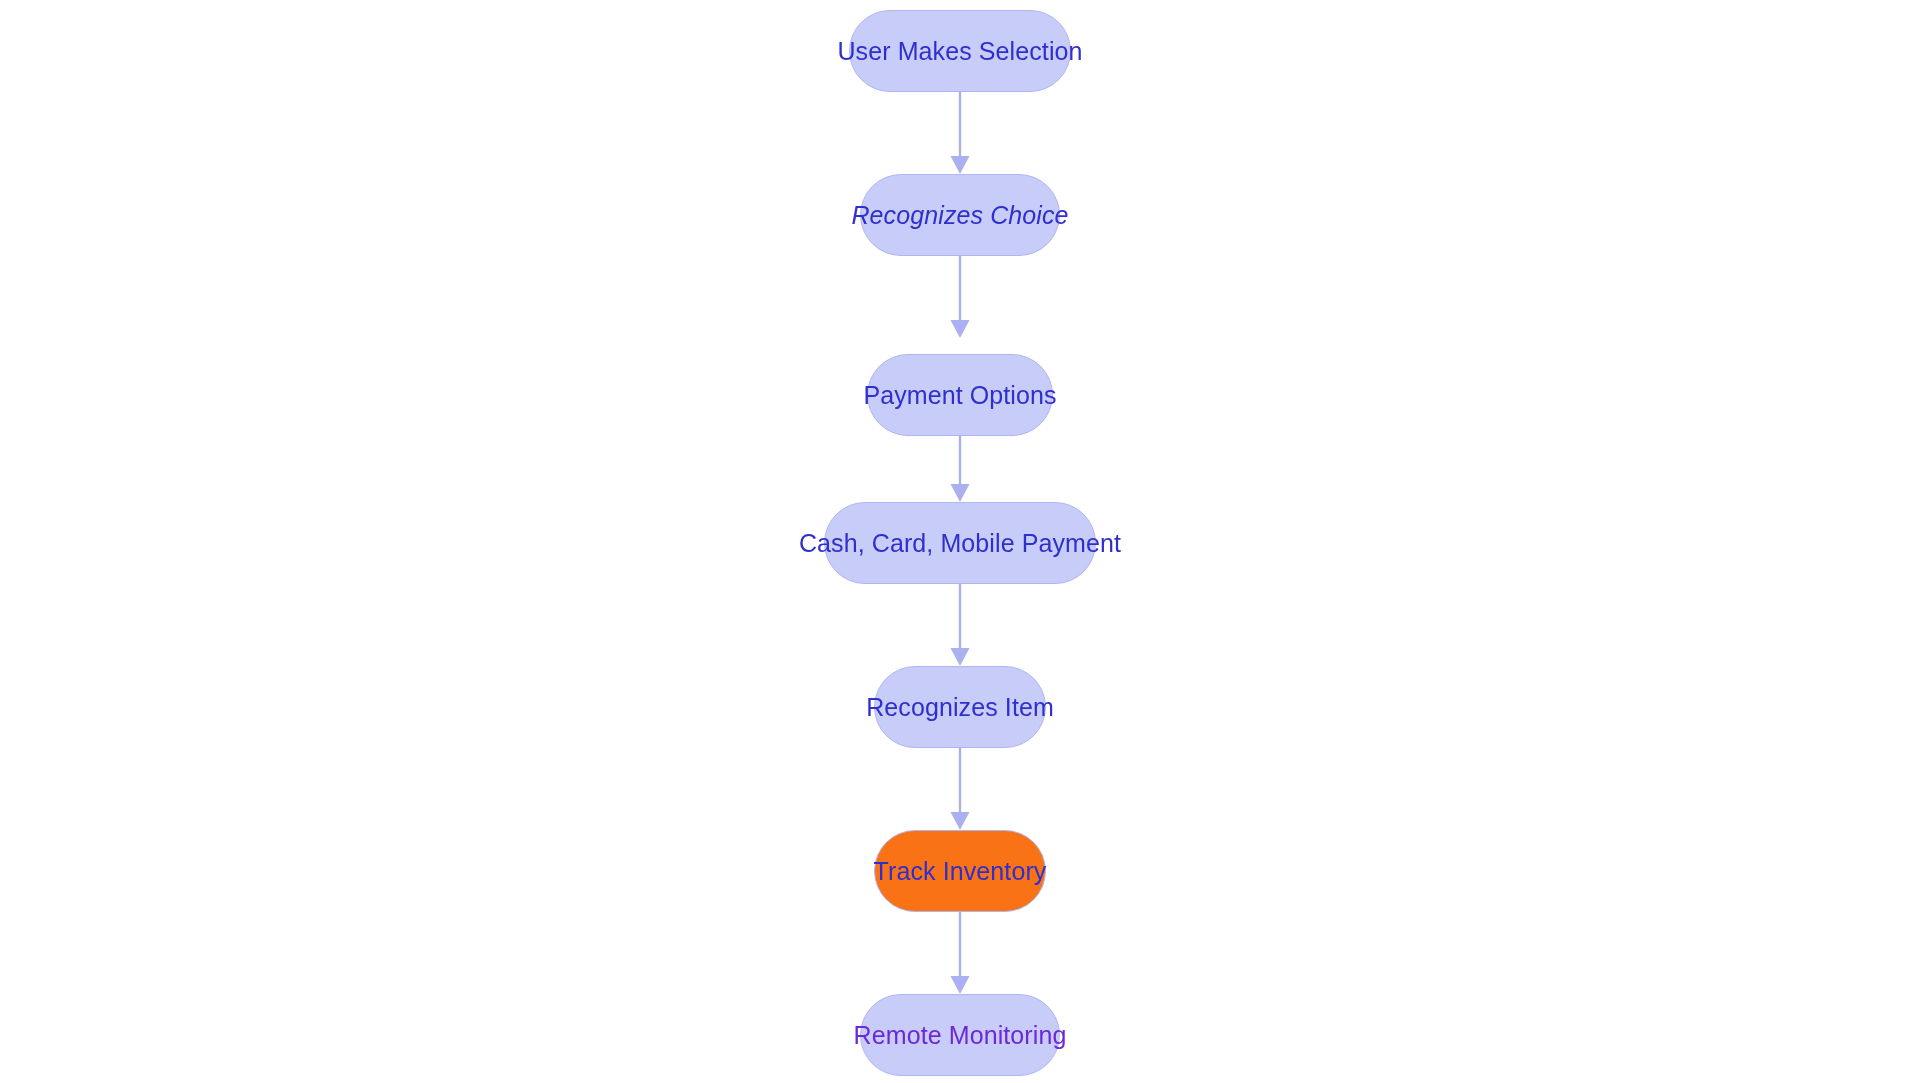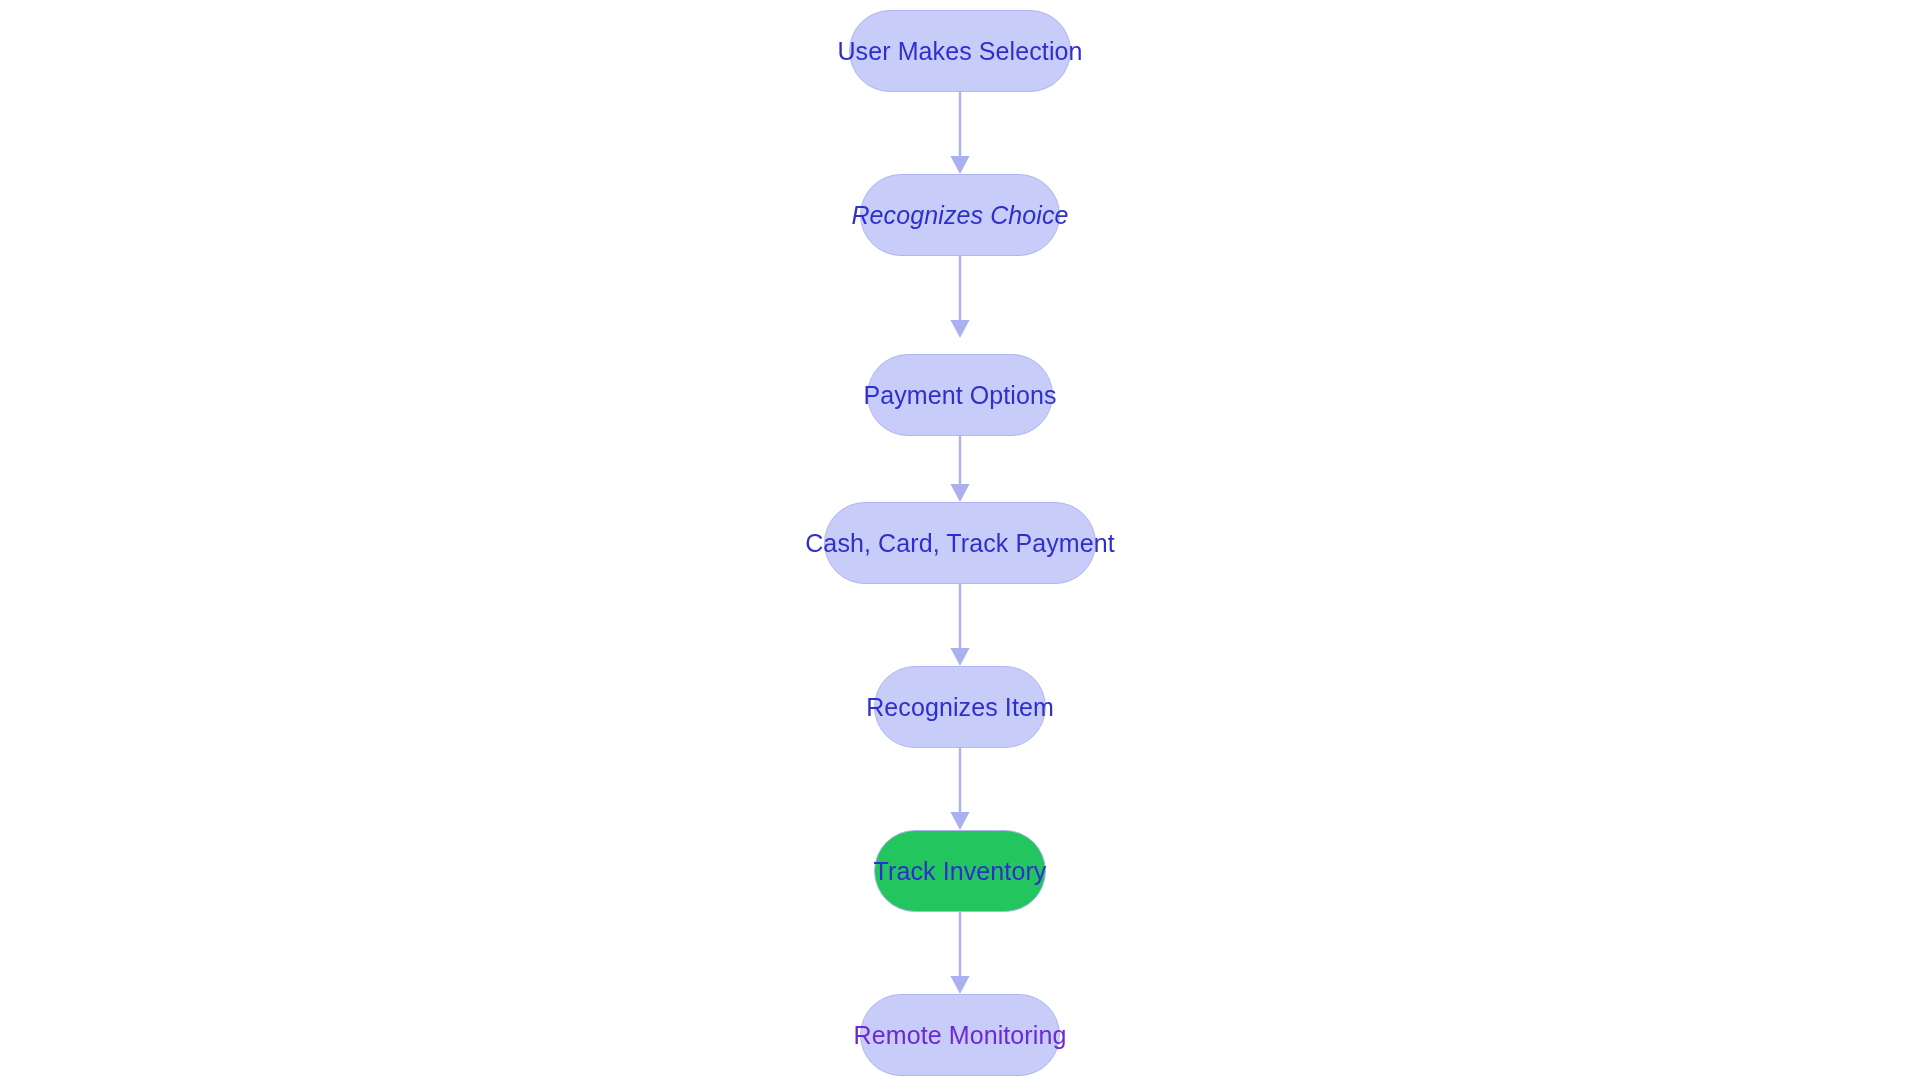--- a/index.html
+++ b/index.html
@@ -105,24 +105,24 @@
     <div class="node" style="top: 10px; left: 960px; width: 222px; background: rgb(200, 204, 249); border-color: rgb(176, 181, 242);">
       <span class="node-label" style="color: rgb(47, 47, 205); text-align: center;">User Makes Selection</span>
     </div>
     <div class="node" style="top: 174px; left: 960px; width: 200px; background: rgb(200, 204, 249); border-color: rgb(176, 181, 242); font-style: italic;">
       <span class="node-label" style="color: rgb(47, 47, 205);">Recognizes Choice</span>
     </div>
     <div class="node" style="top: 338px; left: 960px; width: 186px; background: rgb(200, 204, 249); border-color: rgb(176, 181, 242); margin-top: 16px;">
       <span class="node-label" style="color: rgb(47, 47, 205);">Payment Options</span>
     </div>
     <div class="node" style="top: 502px; left: 960px; width: 272px; background: rgb(200, 204, 249); border-color: rgb(176, 181, 242);">
-      <span class="node-label" style="color: rgb(47, 47, 205);">Cash, Card, Track Payment</span>
+      <span class="node-label" style="color: rgb(47, 47, 205);">Cash, Card, Mobile Payment</span>
     </div>
     <div class="node" style="top: 666px; left: 960px; width: 172px; background: rgb(200, 204, 249); border-color: rgb(176, 181, 242);">
       <span class="node-label" style="color: rgb(47, 47, 205);">Recognizes Item</span>
     </div>
-    <div class="node" style="top: 830px; left: 960px; width: 172px; background: #22c55e; border-color: rgb(176, 181, 242);">
+    <div class="node" style="top: 830px; left: 960px; width: 172px; background: #f97316; border-color: rgb(176, 181, 242);">
       <span class="node-label" style="color: rgb(47, 47, 205);">Track Inventory</span>
     </div>
     <div class="node" style="top: 994px; left: 960px; width: 200px; background: rgb(200, 204, 249); border-color: rgb(176, 181, 242);">
       <span class="node-label" style="color: #6d28d9;">Remote Monitoring</span>
     </div>
   </div>
 
 </body></html>

